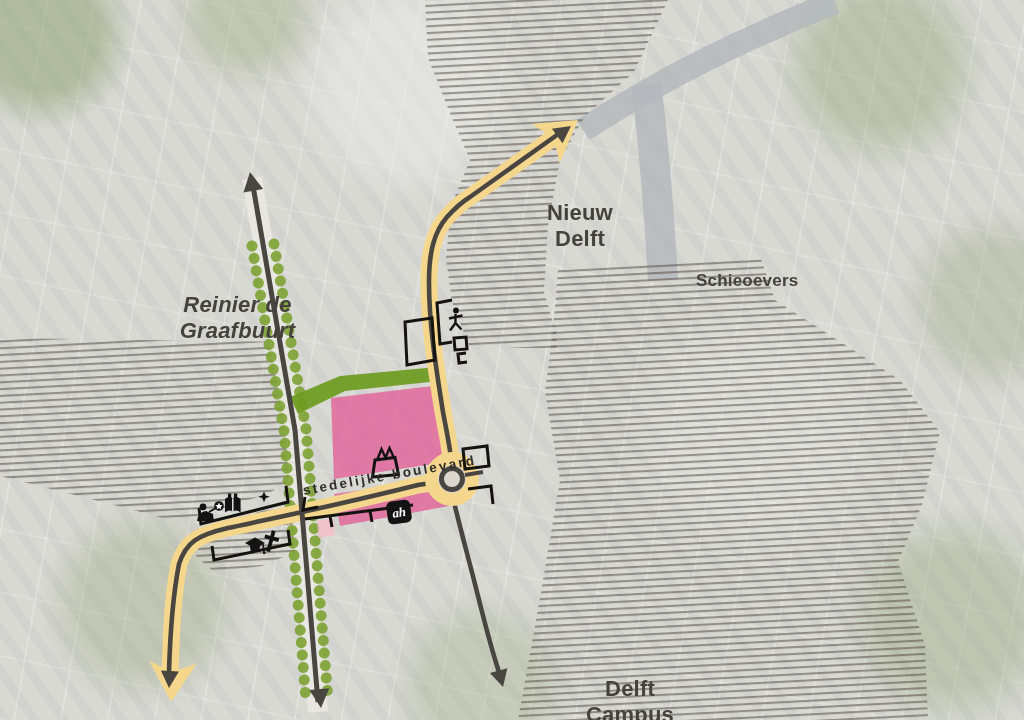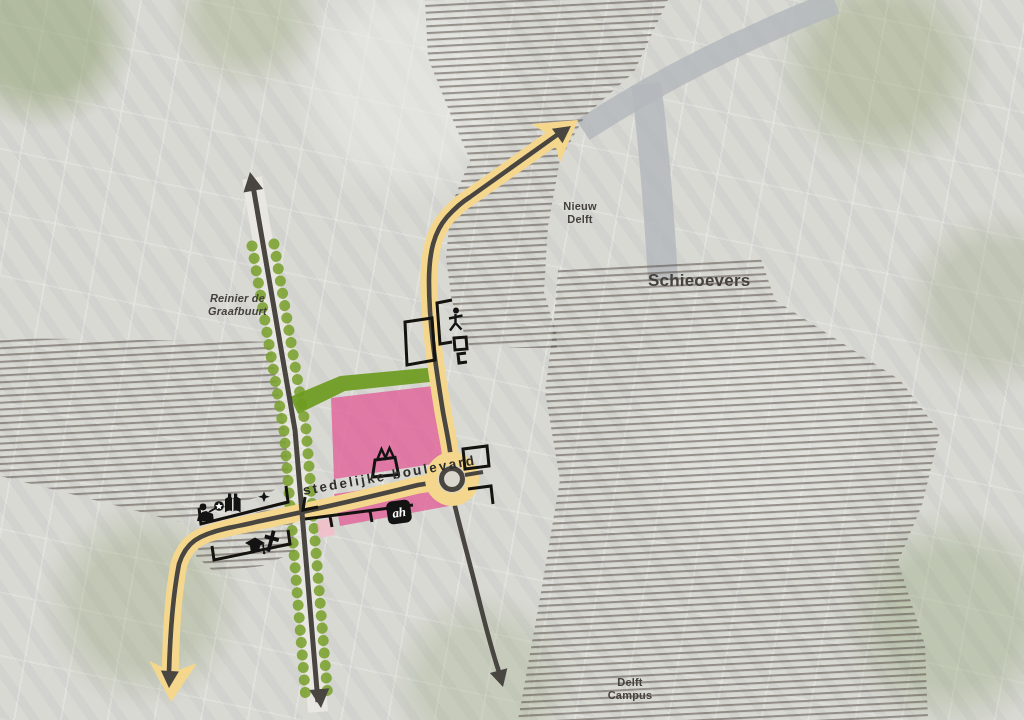--- a/index.html
+++ b/index.html
@@ -17,25 +17,25 @@
       radial-gradient(circle at 47% 95%,rgba(155,170,130,.30) 0 55px, transparent 95px),
       radial-gradient(circle at 40% 12%,rgba(235,236,232,.55) 0 70px, transparent 120px),
       radial-gradient(circle at 74% 60%,rgba(233,233,229,.45) 0 80px, transparent 140px),
       repeating-linear-gradient(100deg, rgba(255,255,255,.20) 0 2px, transparent 2px 46px),
       repeating-linear-gradient(12deg,  rgba(255,255,255,.16) 0 2px, transparent 2px 62px),
       repeating-linear-gradient(55deg,  rgba(118,124,134,.07) 0 9px, transparent 9px 24px);
   }
   svg.overlay{position:absolute;left:0;top:0;}
   .map-label{
     position:absolute;
-    font-weight:bold;font-size:11px;line-height:1.16;
+    font-weight:bold;font-size:22px;line-height:1.16;
     color:var(--label-text,#45423d);
     text-align:center;white-space:pre-line;letter-spacing:.2px;
   }
-  .map-label.left{text-align:left;}
+  .map-label.left{text-align:left;margin-left:48px;}
   .route-label{
     position:absolute;left:303px;top:483px;
     transform:rotate(-10deg);transform-origin:left center;
     font-weight:bold;font-size:13.5px;letter-spacing:2.3px;
     color:#2f2d2a;white-space:nowrap;
   }
   .ah-text{font:italic bold 13px "Liberation Serif",serif;}
 </style>
 </head>
 <body>

